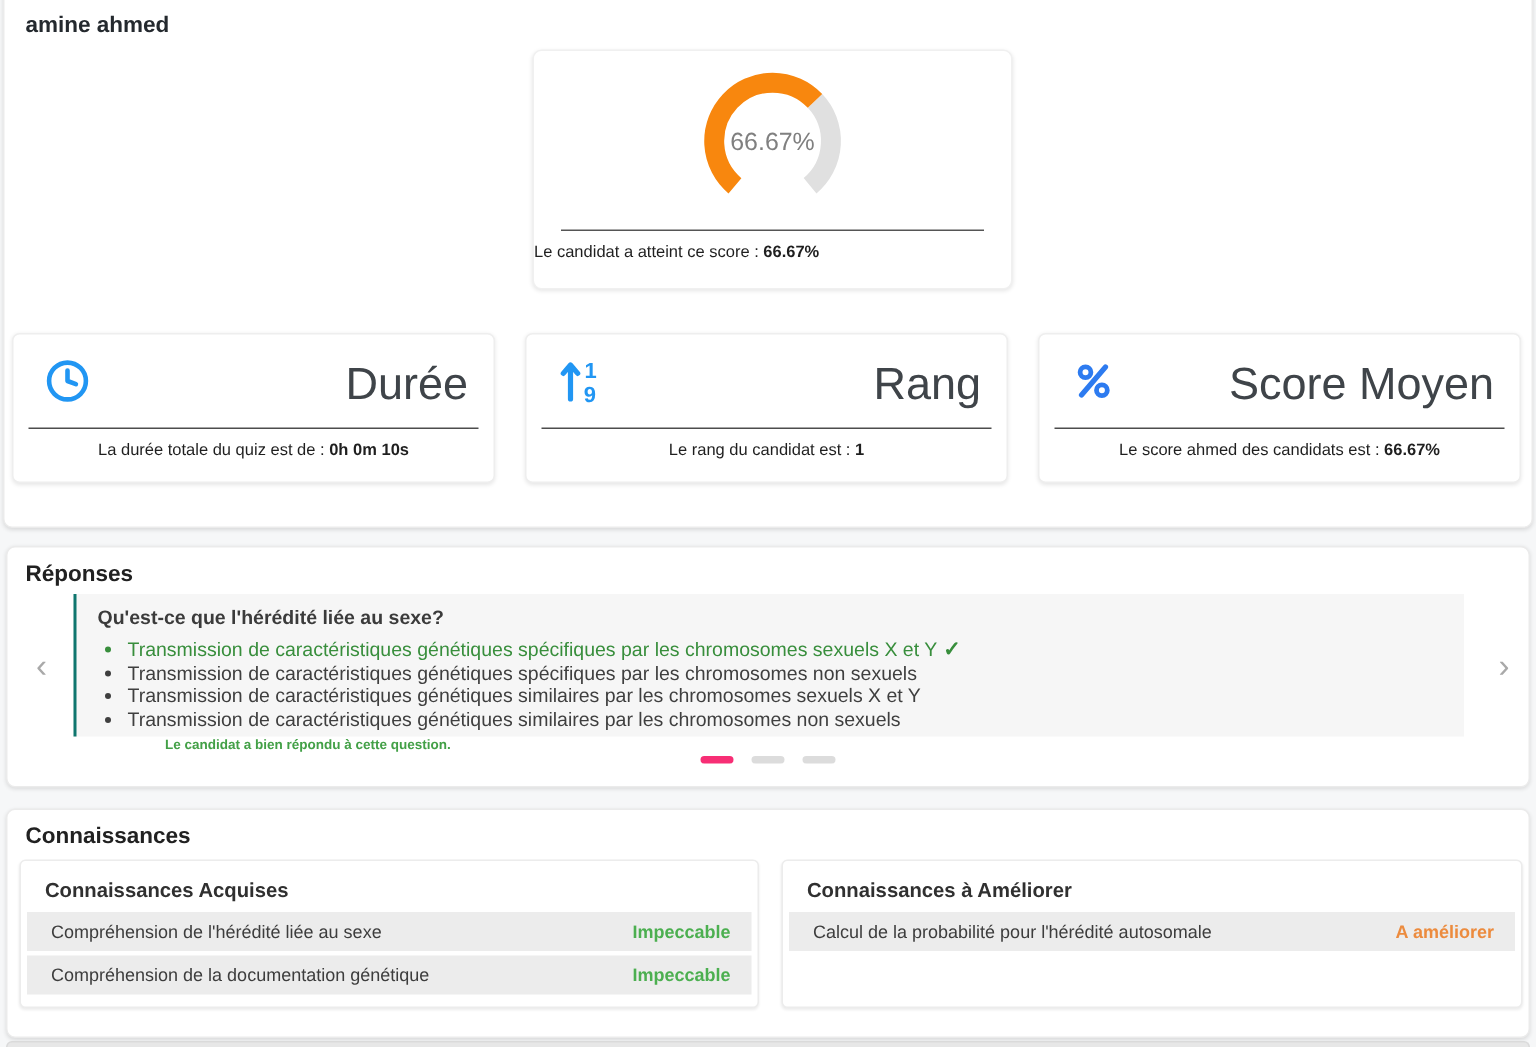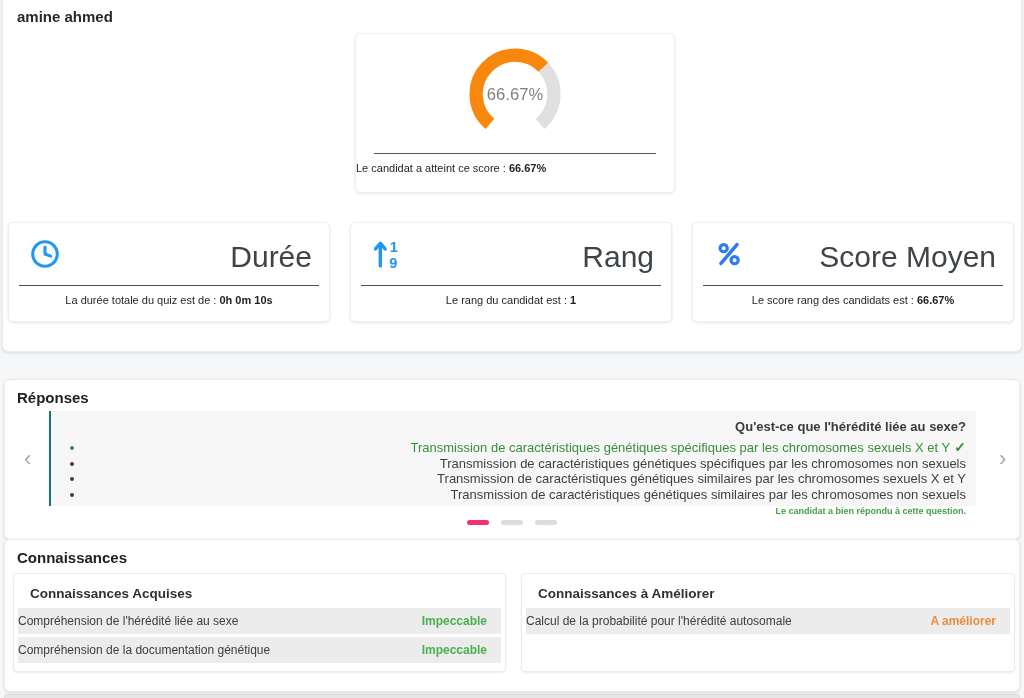--- a/index.html
+++ b/index.html
@@ -20,21 +20,21 @@
 
   
   .stat-card { position:absolute; top:222px; width:322px; height:100px; background:#fff; border:1px solid #eee; border-radius:5px; box-shadow:0 1px 3px rgba(0,0,0,.10); }
   #stat-duration { left:8px; } #stat-rank { left:350px; } #stat-average { left:692px; }
   .stat-icon { position:absolute; left:20px; top:15px; width:32px; height:32px; }
   .stat-title { position:absolute; right:17px; top:17px; font-size:30px; font-weight:400; color:#3f4449; }
   .stat-divider { position:absolute; top:62px; left:10px; right:10px; border-top:1.5px solid #4c4c4c; }
   .stat-caption { position:absolute; top:71px; left:0; right:0; text-align:center; font-size:11px; color:#1f1f1f; }
 
   
-  #responses-section { position:absolute; left:4px; top:379px; width:1016px; height:161px;text-align:right; }
+  #responses-section { position:absolute; left:4px; top:364px; width:1016px; height:161px; }
   .section-title { position:absolute; left:12px; top:9px; font-size:15px; font-weight:bold; color:#212121; }
   .carousel-arrow { position:absolute; top:430px; font-size:22px; color:#a9a9a9; cursor:pointer; line-height:26px; user-select:none; }
   #carousel-prev { left:19px; } #carousel-next { left:994px; }
 
   #question-box { position:absolute; left:44px; top:31px; width:927px; height:95px; background:#f6f6f6; border-left:2px solid #0f766e; padding:8px 10px 4px 14px; }
   #question-text { font-size:13px; font-weight:bold; color:#3b3b3b; }
   #answers-list { margin:6px 0 0 0; padding-left:20px; list-style:disc; }
   #answers-list li { font-size:13px; line-height:15.5px; color:#3f3f3f; }
   #answers-list li.correct { color:#388E3C; }
   .check-mark { color:#43A047; font-size:14px; margin-left:4px; font-weight:bold; }
@@ -43,21 +43,21 @@
   #carousel-indicators { position:absolute; left:0; right:0; top:131px; text-align:center; }
   .indicator { display:inline-block; width:22px; height:5px; border-radius:2.5px; background:#dcdcdc; margin:0 4px; cursor:pointer; }
 
   
   #knowledge-section { position:absolute; left:4px; top:539px; width:1016px; height:153px; }
   .know-card { position:absolute; top:33px; height:99px; background:#fff; border:1px solid #ececec; border-radius:4px; box-shadow:0 1px 2px rgba(0,0,0,.08); }
   #know-acquired { left:8px; width:493px; }
   #know-improve { left:516px; width:494px; }
   .know-title { position:absolute; left:16px; top:12px; font-size:13.5px; font-weight:bold; color:#303030; }
   .know-rows { position:absolute; left:4px; right:4px; top:34px; }
-  .know-row { display:flex; align-items:center; justify-content:space-between; height:26px; background:#ececec; margin-bottom:3px; padding:0 14px 0 0; }
+  .know-row { display:flex; align-items:center; justify-content:space-between; height:26px; background:#ececec; margin-bottom:3px; padding:0 14px 0 16px; }
   .know-label { font-size:12px; color:#3d3d3d; }
   .know-status { font-size:12px; font-weight:bold; }
 
   #bottom-sliver { position:absolute; left:4px; right:4px; top:694px; height:4px; background:#e7e7e7; border:1px solid #dadada; border-bottom:none; border-radius:6px 6px 0 0; }
 </style>
 </head>
 <body>
 
 <div id="stage">
 
@@ -105,21 +105,21 @@
 
   <div id="stat-average" class="stat-card">
     <svg class="stat-icon" viewBox="0 0 24 24">
       <path d="M18 5 L6 19" fill="none" stroke="#2D7BF0" stroke-width="2.6" stroke-linecap="round"></path>
       <circle cx="8" cy="7.6" r="2.7" fill="none" stroke="#2D7BF0" stroke-width="2.4"></circle>
       <circle cx="16.2" cy="16.6" r="2.7" fill="none" stroke="#2D7BF0" stroke-width="2.4"></circle>
     </svg>
     <div class="stat-title">Score Moyen</div>
     <div class="stat-divider"></div>
     <div class="stat-caption">
-      <span>Le score rang des candidats est : </span><b>66.67%</b>
+      <span>Le score ahmed des candidats est : </span><b>66.67%</b>
     </div>
   </div>
 
   <section id="responses-section" class="card">
     <h2 class="section-title">Réponses</h2>
 
     <span id="carousel-prev" class="carousel-arrow" style="top:66px;">‹</span>
     <span id="carousel-next" class="carousel-arrow" style="top:66px;">›</span>
 
     <div id="question-box">

